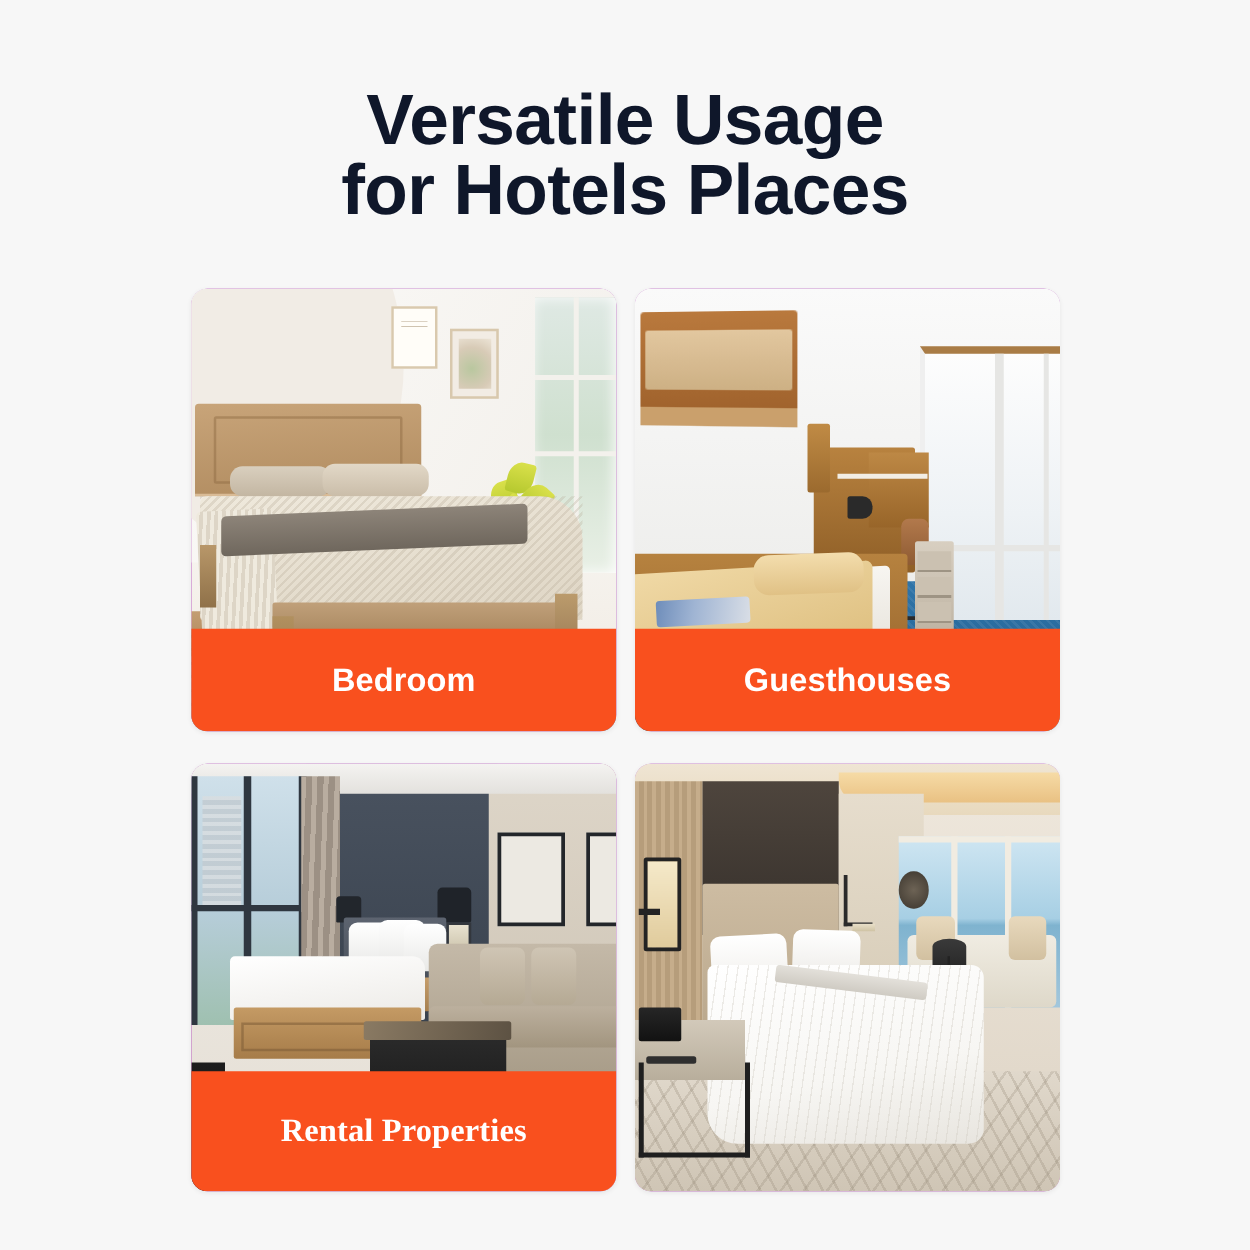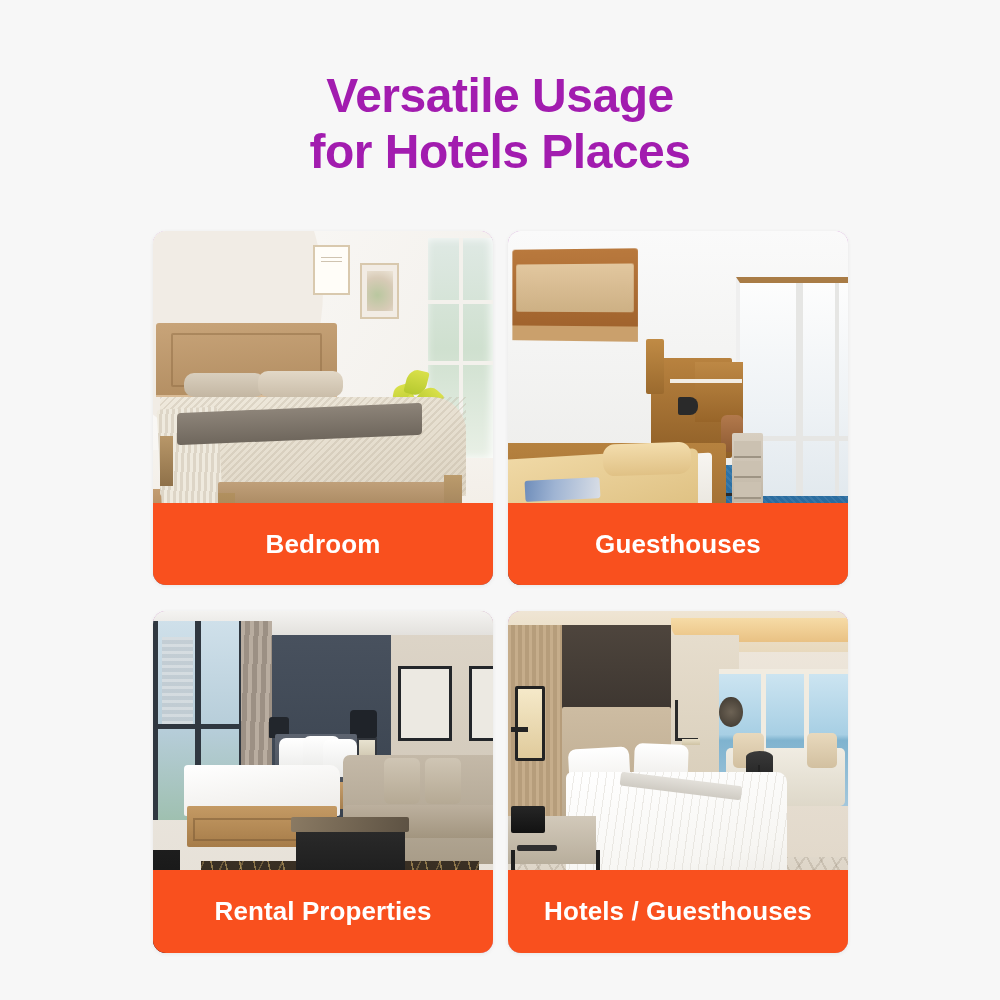--- a/index.html
+++ b/index.html
@@ -8,23 +8,23 @@
     background:#F7F7F7;
     font-family:"Liberation Sans", sans-serif;
     overflow:hidden;
   }
   #page { position:relative; width:1000px; height:1000px; background:#F7F7F7; }
 
   
   .heading {
     position:absolute; left:0; top:68px; width:1000px;
     text-align:center;
-    color:#a21caf;
+    color:#0f172a;
     font-weight:700;
-    font-size:48px;
+    font-size:57px;
     line-height:56px;
     letter-spacing:-0.5px;
   }
   .heading .l { display:block; white-space:nowrap; }
 
   
   .grid {
     position:absolute; left:153px; top:231px;
     width:695px; height:722px;
     display:grid;
@@ -45,21 +45,21 @@
     position:absolute; left:0; right:0; bottom:0;
     background:#F9501E;
     color:#ffffff;
     font-size:26px;
     font-weight:600;
     letter-spacing:0.1px;
     display:flex; align-items:center; justify-content:center;
     z-index:20;
   }
   .card.r1 .caption { height:82px; }
-  .card.r2 .caption { height:83px; }
+  .card.r2 .caption { height:96px;font-family:Liberation Serif, serif; }
 
   
   .p1 { background:linear-gradient(#fdfdfc 0%,#f6f3ee 60%,#efe9e0 100%); }
   .p1 .wall { position:absolute; left:0; top:0; width:100%; height:62%;
     background:linear-gradient(120deg,#fbfaf8,#f2efea); }
   .p1 .arch { position:absolute; left:-14%; top:-24%; width:64%; height:82%;
     border-radius:50%/54%; background:#f1ece5; }
   .p1 .frA { position:absolute; left:47%; top:4%; width:11%; height:14%;
     background:#fffdf8; border:2px solid #d9c9ae; }
   .p1 .frA:after{content:"";position:absolute;left:18%;top:22%;width:64%;height:10%;
@@ -446,19 +446,16 @@
         <div class="lant"></div>
         <div class="scn"></div>
         <div class="pilA"></div>
           <div class="pilB"></div>
         <div class="duv"></div>
           <div class="fold"></div>
         <div class="nst"></div>
           <div class="nlg"></div>
         <div class="phone"></div>
       </div>
-      <div class="caption">
-        <span>Hotels / Guesthouses</span>
-      </div>
     </div>
 
   </div>
 </div>
 
 </body></html>

